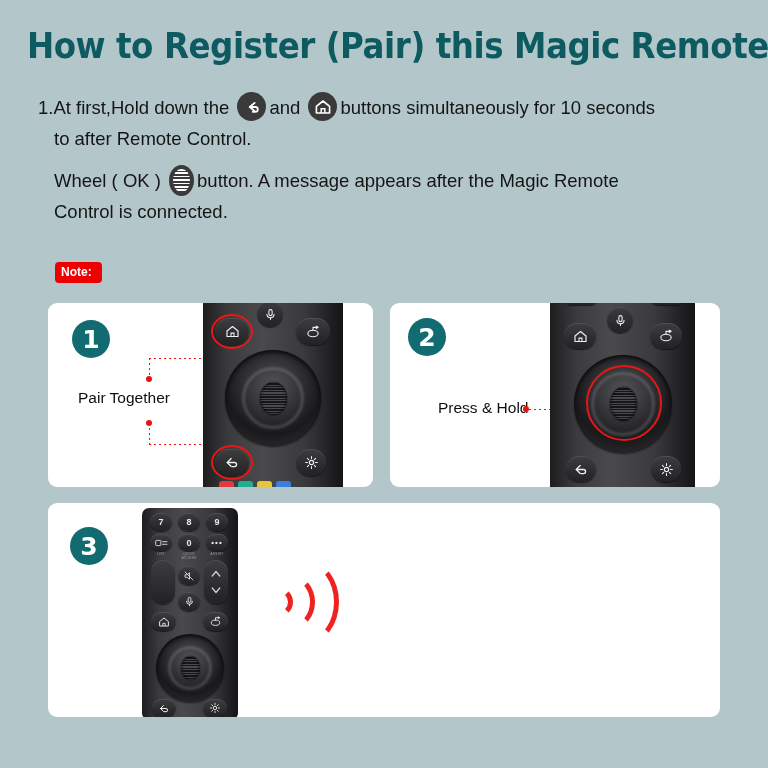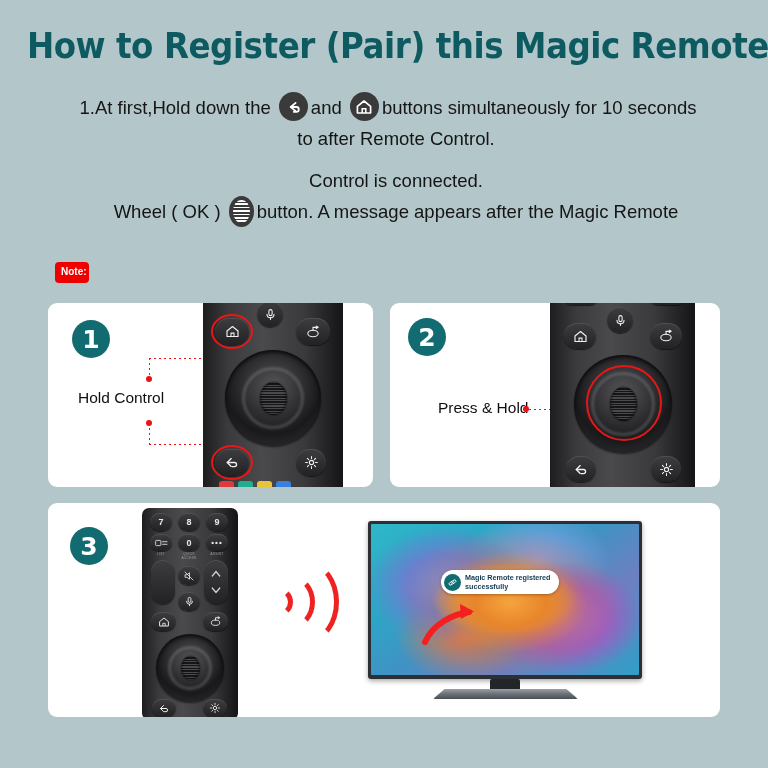--- a/index.html
+++ b/index.html
@@ -34,21 +34,20 @@
 
   
   .instructions {
     position: absolute;
     top: 92px;
     left: 38px;
     width: 700px;
     color: #151515;
     font-size: 18.5px;
     line-height: 31px;
-    text-align: center;
   }
   .step { margin-bottom: 7px; }
   .step-2 { margin-top: 11px; }
   .ln { display: block; white-space: nowrap; }
   .ln.indent { padding-left: 16px; }
 
   
   .ibtn {
     display: inline-block;
     vertical-align: -7px;
@@ -82,22 +81,22 @@
     left: 55px;
     display: flex;
     align-items: center;
     gap: 7px;
     white-space: nowrap;
   }
   .note-badge {
     background: #ef0000;
     color: #ffffff;
     font-weight: bold;
-    font-size: 10px;
-    padding: 1px 2px 2px 6px;
+    font-size: 12px;
+    padding: 1px 10px 2px 6px;
     border-radius: 4px;
     line-height: 18px;
   }
   .note-text {
     color: #f60000;
     font-size: 15px;
   }
 
   
   .panel {
@@ -306,38 +305,38 @@
       <span class="ibtn">
         <svg width="18" height="18" viewBox="0 0 24 24">
             <path d="M3.2 11.2 L12 4 L20.8 11.2 L20.8 20 L3.2 20 Z" fill="none" stroke="#fff" stroke-width="2.2" stroke-linejoin="round"></path>
             <path d="M9.6 20 L9.6 14.4 L14.4 14.4 L14.4 20" fill="none" stroke="#fff" stroke-width="2.0"></path>
           </svg>
       </span><span>buttons simultaneously for 10 seconds</span></span>
     <span class="ln indent">to after Remote Control.</span>
   </div>
 
   <div class="step step-2">
-    <span class="ln indent">Control is connected.</span>
     <span class="ln indent"><span>Wheel ( OK )</span>
       <span class="ibtn wheel">
         <span class="wheel-lines"></span>
       </span><span>button. A message appears after the Magic Remote</span></span>
+    <span class="ln indent">Control is connected.</span>
   </div>
 
 </div>
 
 <div class="note">
   <span class="note-badge">Note:</span>
 </div>
 
 <div class="panel" id="panel-1">
   <div class="panel-inner">
 
     <div class="num-circle">1</div>
-    <div class="callout-label">Hold Control</div>
+    <div class="callout-label">Pair Together</div>
 
     <div class="dot" style="left:98px; top:73px;"></div>
     <div class="dash-v" style="left:101px; top:55px; height:20px;"></div>
     <div class="dash-h" style="left:101px; top:55px; width:85px;"></div>
 
     <div class="dot" style="left:98px; top:117px;"></div>
     <div class="dash-v" style="left:101px; top:120px; height:22px;"></div>
     <div class="dash-h" style="left:101px; top:141px; width:86px;"></div>
 
     <div class="remote" style="left:155px; top:-14px; width:140px; height:212px;">
@@ -540,39 +539,15 @@
           </svg>
       </div>
     </div>
 
     <div class="waves" style="left:215px; top:56px; width:70px; height:90px;">
       <div class="wave" style="left:0px;  top:28px; width:30px; height:30px;"></div>
       <div class="wave" style="left:6px;  top:16px; width:46px; height:54px;"></div>
       <div class="wave" style="left:14px; top:2px;  width:62px; height:82px;"></div>
     </div>
 
-    <div class="tv" style="left:320px; top:18px; width:290px; height:185px;">
-      <div class="tv-frame" style="width:274px; height:158px;">
-        <div class="tv-screen" style="width:268px; height:151px;">
-
-          <div class="toast" style="left:70px; top:46px;">
-            <span class="toast-icon">
-              <svg width="11" height="11" viewBox="0 0 24 24">
-                  <rect x="3.6" y="9.2" width="16.8" height="5.6" rx="2.8" transform="rotate(-32 12 12)" fill="none" stroke="#fff" stroke-width="1.9"></rect>
-                  <path d="M9.6 13.6 L14.4 10.4" stroke="#fff" stroke-width="1.9" stroke-linecap="round"></path>
-                </svg>
-            </span>
-            <span class="toast-text">Magic Remote registered
-successfully</span>
-          </div>
-
-          <svg class="tv-arrow" viewBox="0 0 80 60" width="80" height="60" style="left:46px; top:66px;">
-            <path d="M8 52 C 16 34, 36 24, 52 22" fill="none" stroke="#f42020" stroke-width="6" stroke-linecap="round"></path>
-            <path d="M43 14 L57 21.5 L44 29 Z" fill="#f42020"></path>
-          </svg>
-        </div>
-      </div>
-      <div class="tv-stand-neck" style="left:122px; top:158px; width:30px; height:12px;"></div>
-      <div class="tv-stand-base" style="left:65px; top:168px; width:145px; height:10px; clip-path:polygon(8% 0,92% 0,100% 100%,0 100%);"></div>
-    </div>
 
   </div>
 </div>
 
 </body></html>

